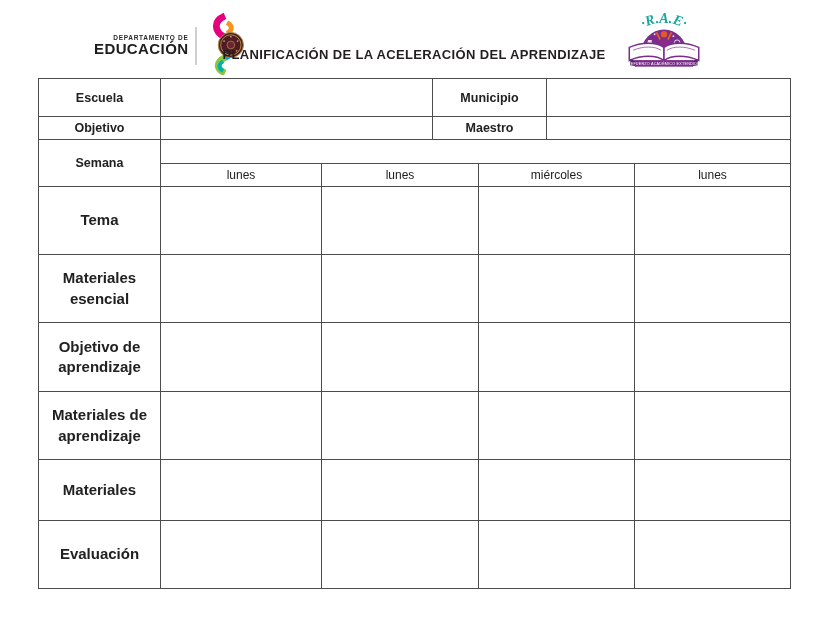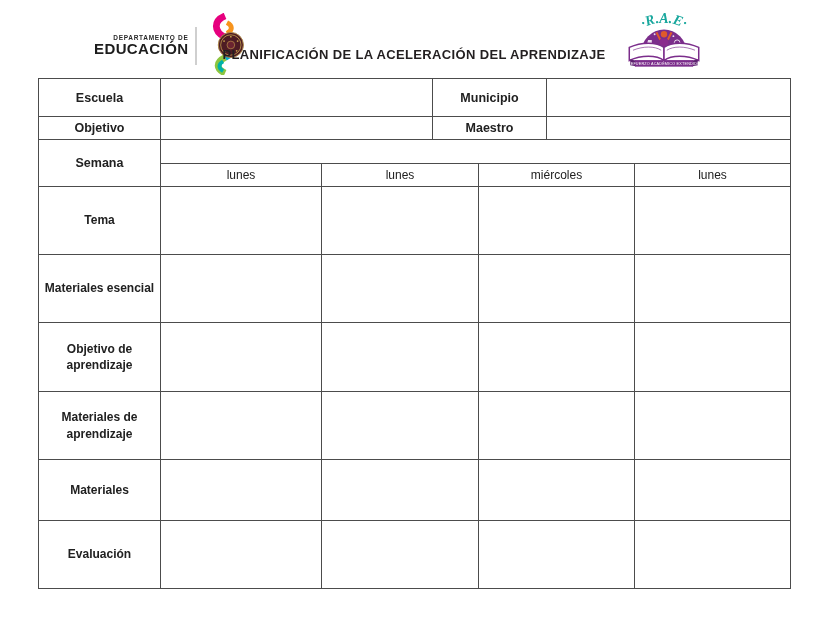--- a/index.html
+++ b/index.html
@@ -27,21 +27,21 @@
   td.teal{
     background:#7dd6c6;font-weight:bold;text-align:center;vertical-align:middle;
     font-size:12.5px;color:#212121;
   }
   td.day{
     background:#7dd6c6;font-weight:normal;text-align:center;vertical-align:middle;
     font-size:12px;color:#212121;
   }
   td.rowlabel{
     font-weight:bold;text-align:center;vertical-align:middle;
-    font-size:12px;color:#212121;padding:0 13px;line-height:1.35;
+    font-size:15px;color:#212121;padding:0 13px;line-height:1.35;
   }
 </style>
 </head>
 <body>
 
 <div class="dept-logo">
   <div class="dept-text">
     <div class="dept-small">DEPARTAMENTO DE</div>
     <div class="dept-large">EDUCACIÓN</div>
   </div>

